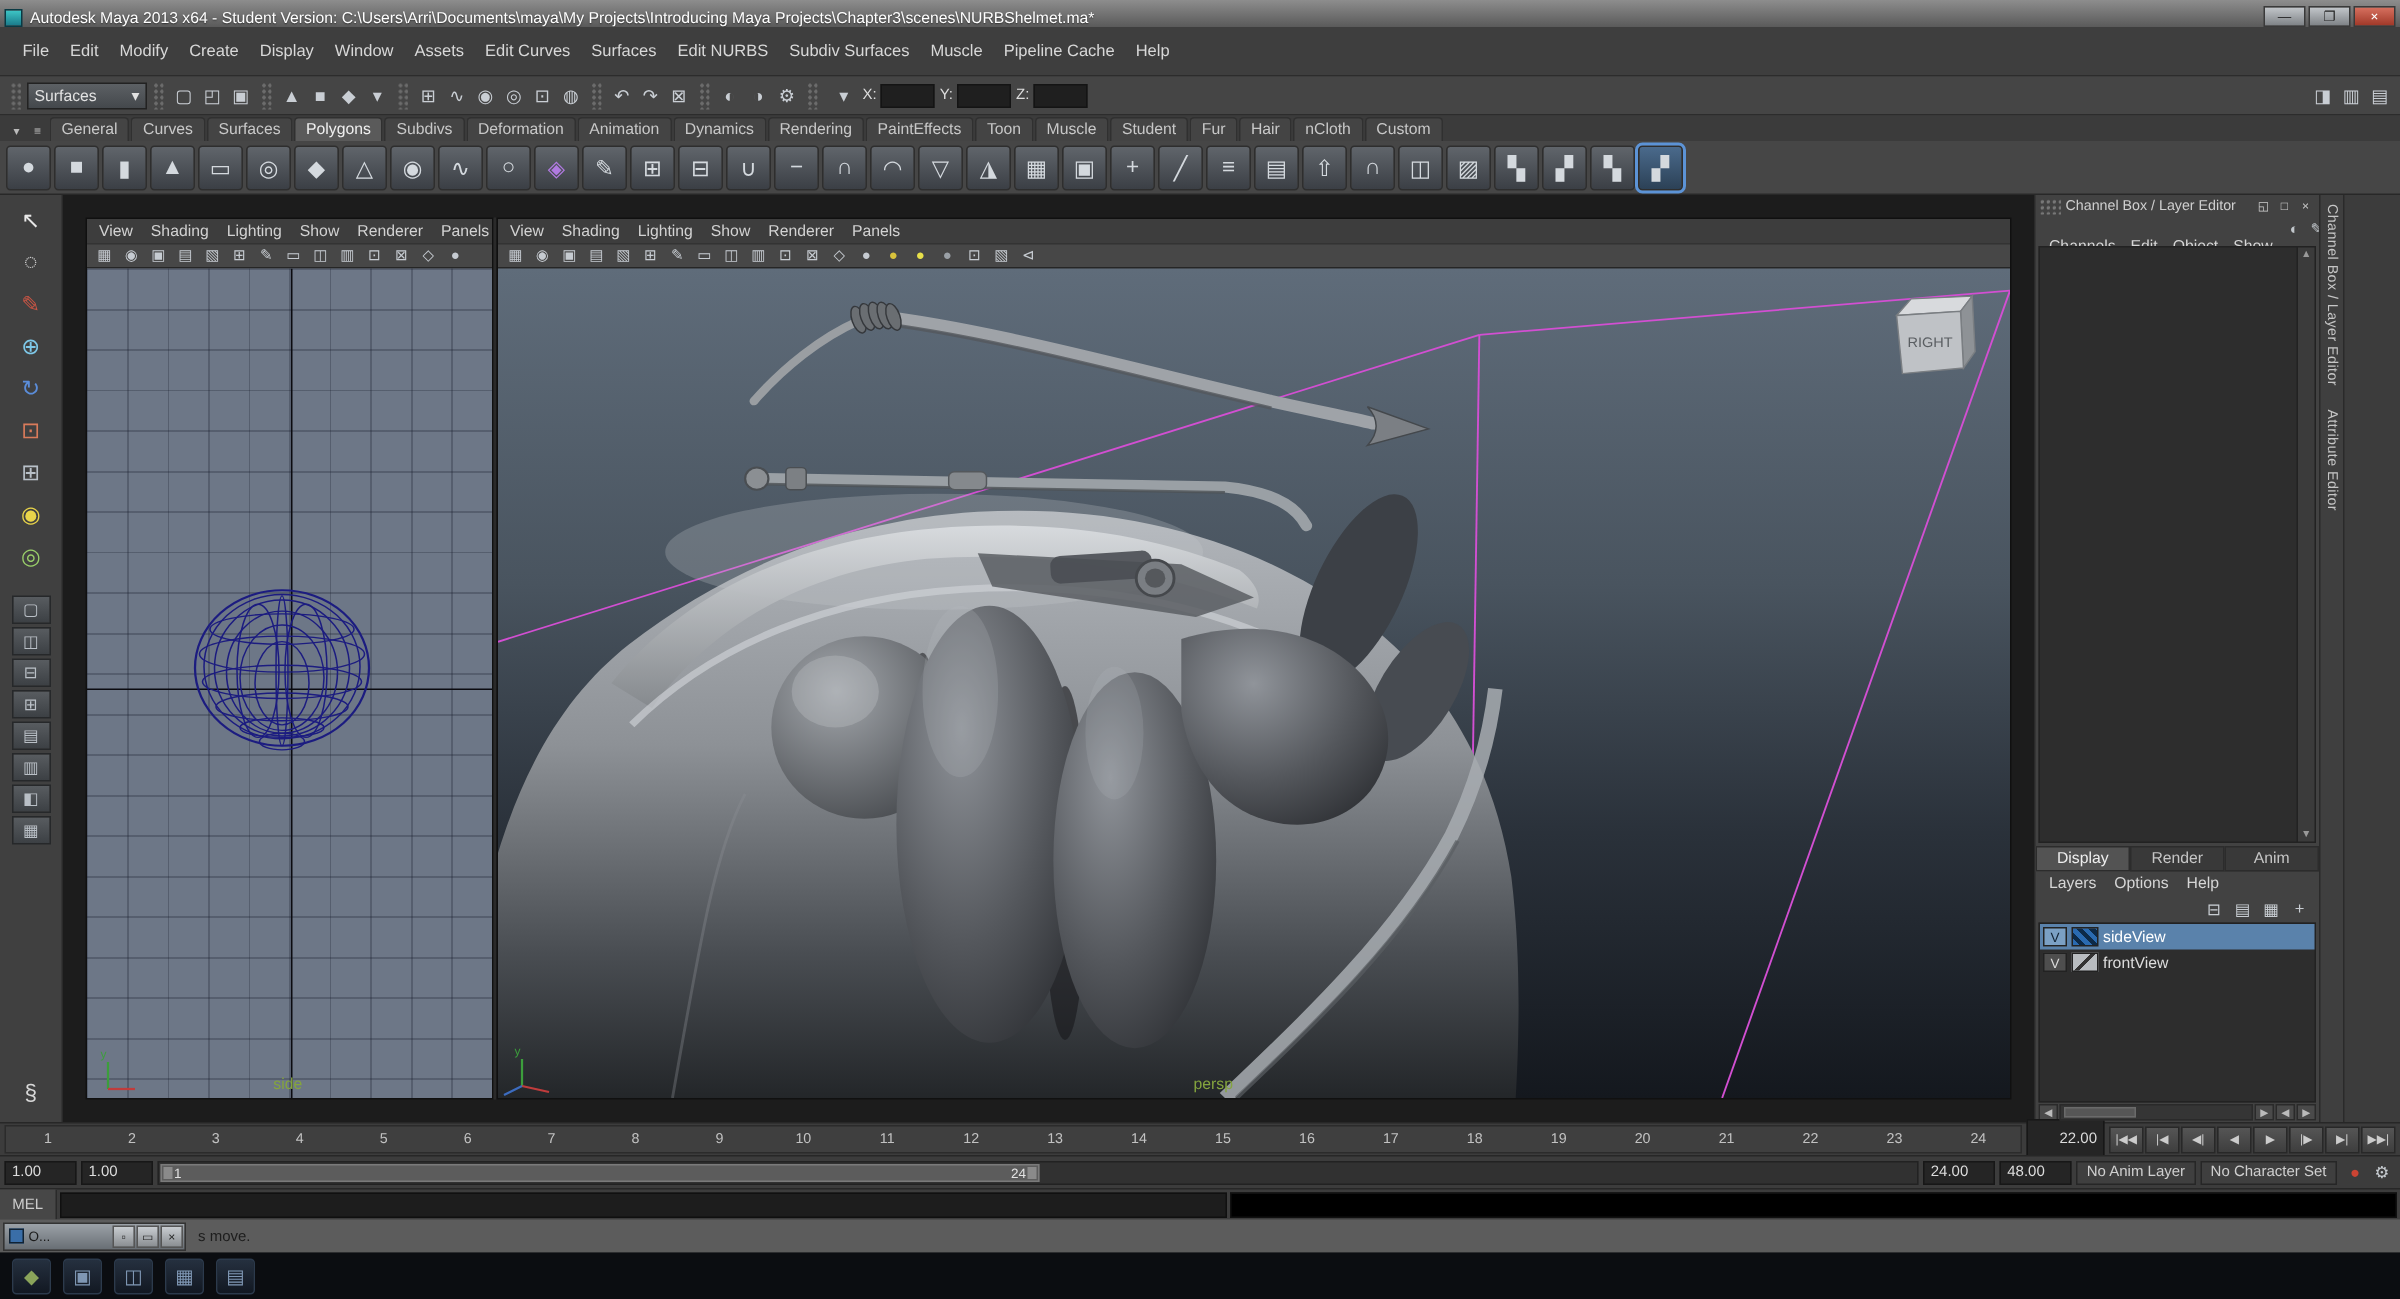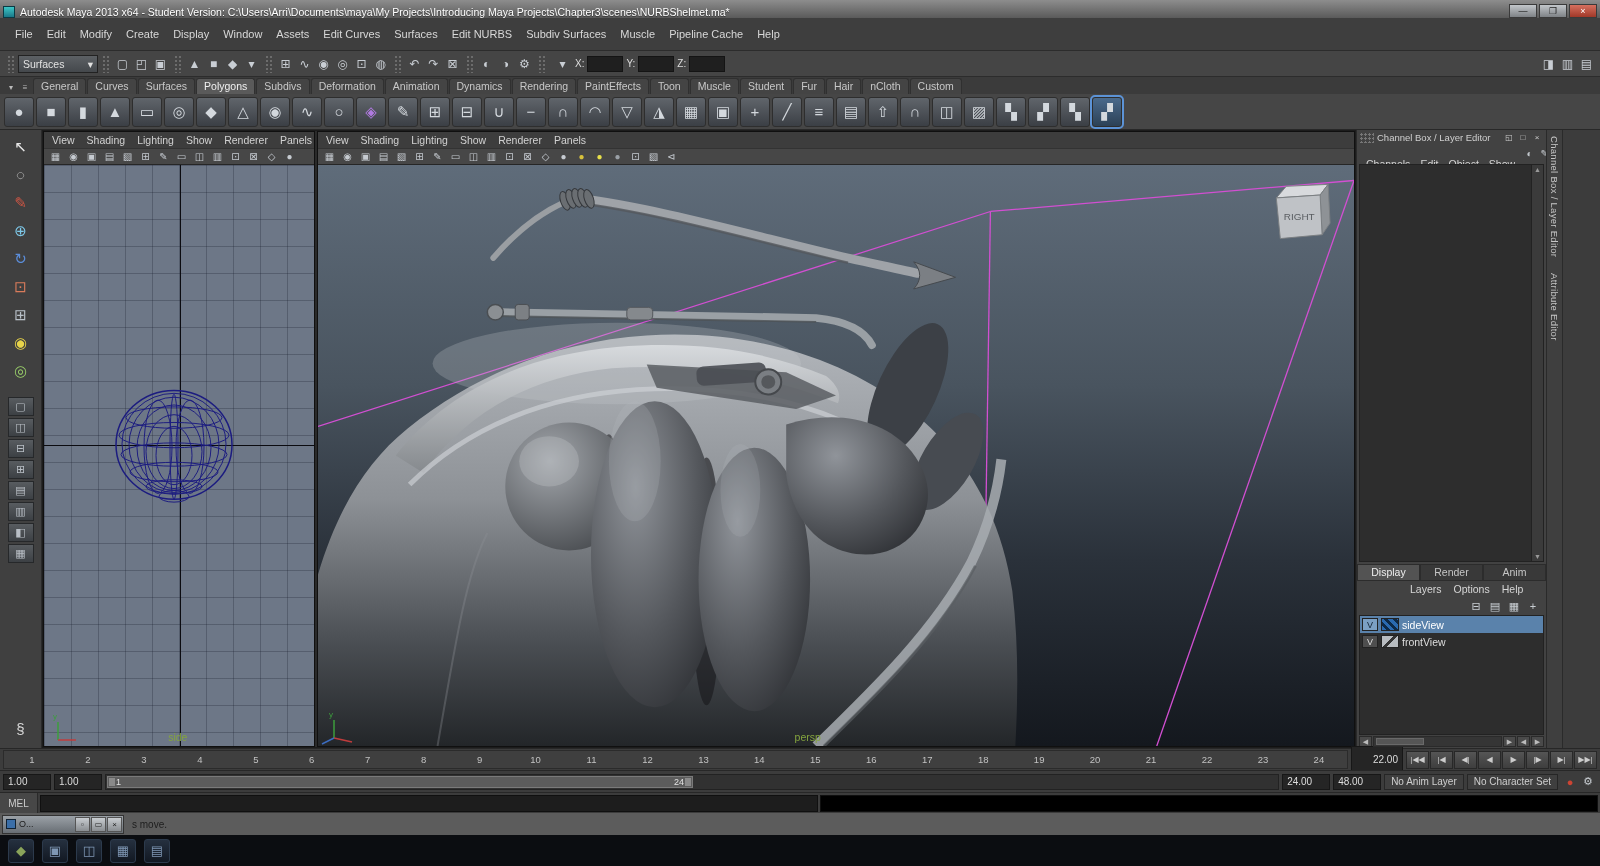--- a/index.html
+++ b/index.html
@@ -47,21 +47,21 @@
 
   
   .main { flex:1; display:flex; min-height:0; }
   .toolbox { width:42px; background:#404040; border-right:1px solid #2a2a2a; display:flex; flex-direction:column; align-items:center; padding-top:3px; gap:1px; }
   .tool { width:28px; height:27px; display:flex; align-items:center; justify-content:center; font-size:15px; color:#d8d8d8; border-radius:3px; }
   .layouts { margin-top:12px; display:flex; flex-direction:column; gap:2px; align-items:center; }
   .layout-btn { width:26px; height:19px; background:linear-gradient(#585c60,#3c4044); border:1px solid #26282a;
     color:#b9bfc6; font-size:11px; display:flex; align-items:center; justify-content:center; }
   .toolbox-bottom { margin-top:auto; margin-bottom:6px; }
 
-  .viewports { flex:1; display:flex; background:#1c1c1c; padding:1px; gap:0; min-width:0; }
+  .viewports { flex:1; display:flex; background:#1c1c1c; padding:15px; gap:0; min-width:0; }
   .pane-divider { width:2px; background:#2a2a2a; cursor:col-resize; }
   .vp { display:flex; flex-direction:column; border:1px solid #101010; min-width:0; }
   .vp-left { width:272px; }
   .vp-right { flex:1; }
   .vp-menubar { height:16px; background:#3d3d3d; display:flex; align-items:center; padding-left:2px; }
   .vp-menubar .vp-menu-item { padding:0 6px; font-size:10.5px; color:#d2d2d2; }
   .vp-toolbar { height:17px; background:#474747; border-top:1px solid #333; border-bottom:1px solid #262626;
     display:flex; align-items:center; gap:1px; padding-left:3px; }
   .vp-toolbar .vp-tool-icon { width:17px; height:14px; display:flex; align-items:center; justify-content:center;
     font-size:10px; color:#c6cbd1; }
@@ -93,21 +93,21 @@
   .cb-manips .cb-manip-icon { width:15px; height:14px; font-size:10px; display:flex; align-items:center; justify-content:center; color:#c2c7cc; }
   .cb-list-wrap { flex:1; display:flex; margin:2px; min-height:0; }
   .cb-list { flex:1; background:#2d2d2d; border:1px solid #222; }
   .cb-vscroll { width:12px; background:#3b3b3b; border:1px solid #222; border-left:none;
     display:flex; flex-direction:column; justify-content:space-between; align-items:center; font-size:7px; color:#999; padding:1px 0; }
 
   .layer-editor { height:184px; display:flex; flex-direction:column; }
   .le-tabs { display:flex; height:17px; }
   .le-tabs .le-tab { flex:1; text-align:center; line-height:15px; font-size:10.5px; background:#393939; border:1px solid #2c2c2c; color:#c6c6c6; }
   .le-tabs .le-tab.active { background:#535353; color:#eee; }
-  .le-menus { height:16px; display:flex; gap:2px; align-items:center; padding:0 4px;margin-left:44px; }
+  .le-menus { height:16px; display:flex; gap:2px; align-items:center; padding:0 4px; }
   .le-menus .le-menu-item { padding:0 5px; font-size:10.5px; color:#d6d6d6; }
   .le-iconrow { height:18px; display:flex; justify-content:flex-end; gap:3px; align-items:center; padding:0 5px; }
   .le-iconrow .le-icon { width:16px; height:15px; font-size:11px; color:#c8cdd2; display:flex; align-items:center; justify-content:center; }
   .le-list { flex:1; background:#2d2d2d; border:1px solid #222; margin:0 2px; display:flex; flex-direction:column; }
   .layer-row { height:17px; display:flex; align-items:center; gap:3px; padding:0 2px; font-size:10.5px; color:#ddd; }
   .layer-row.selected { background:#5a82ab; color:#fff; }
   .layer-v { width:16px; height:13px; background:#4e4e4e; border:1px solid #222; font-size:9px; line-height:12px; text-align:center; }
   .layer-row.selected .layer-v { background:#7ba0c4; color:#123; }
   .layer-swatch { width:18px; height:13px; border:1px solid #222; }
   .swatch-hatch { background:repeating-linear-gradient(45deg,#2a6ab0 0 3px,#0d2a48 3px 6px); }

